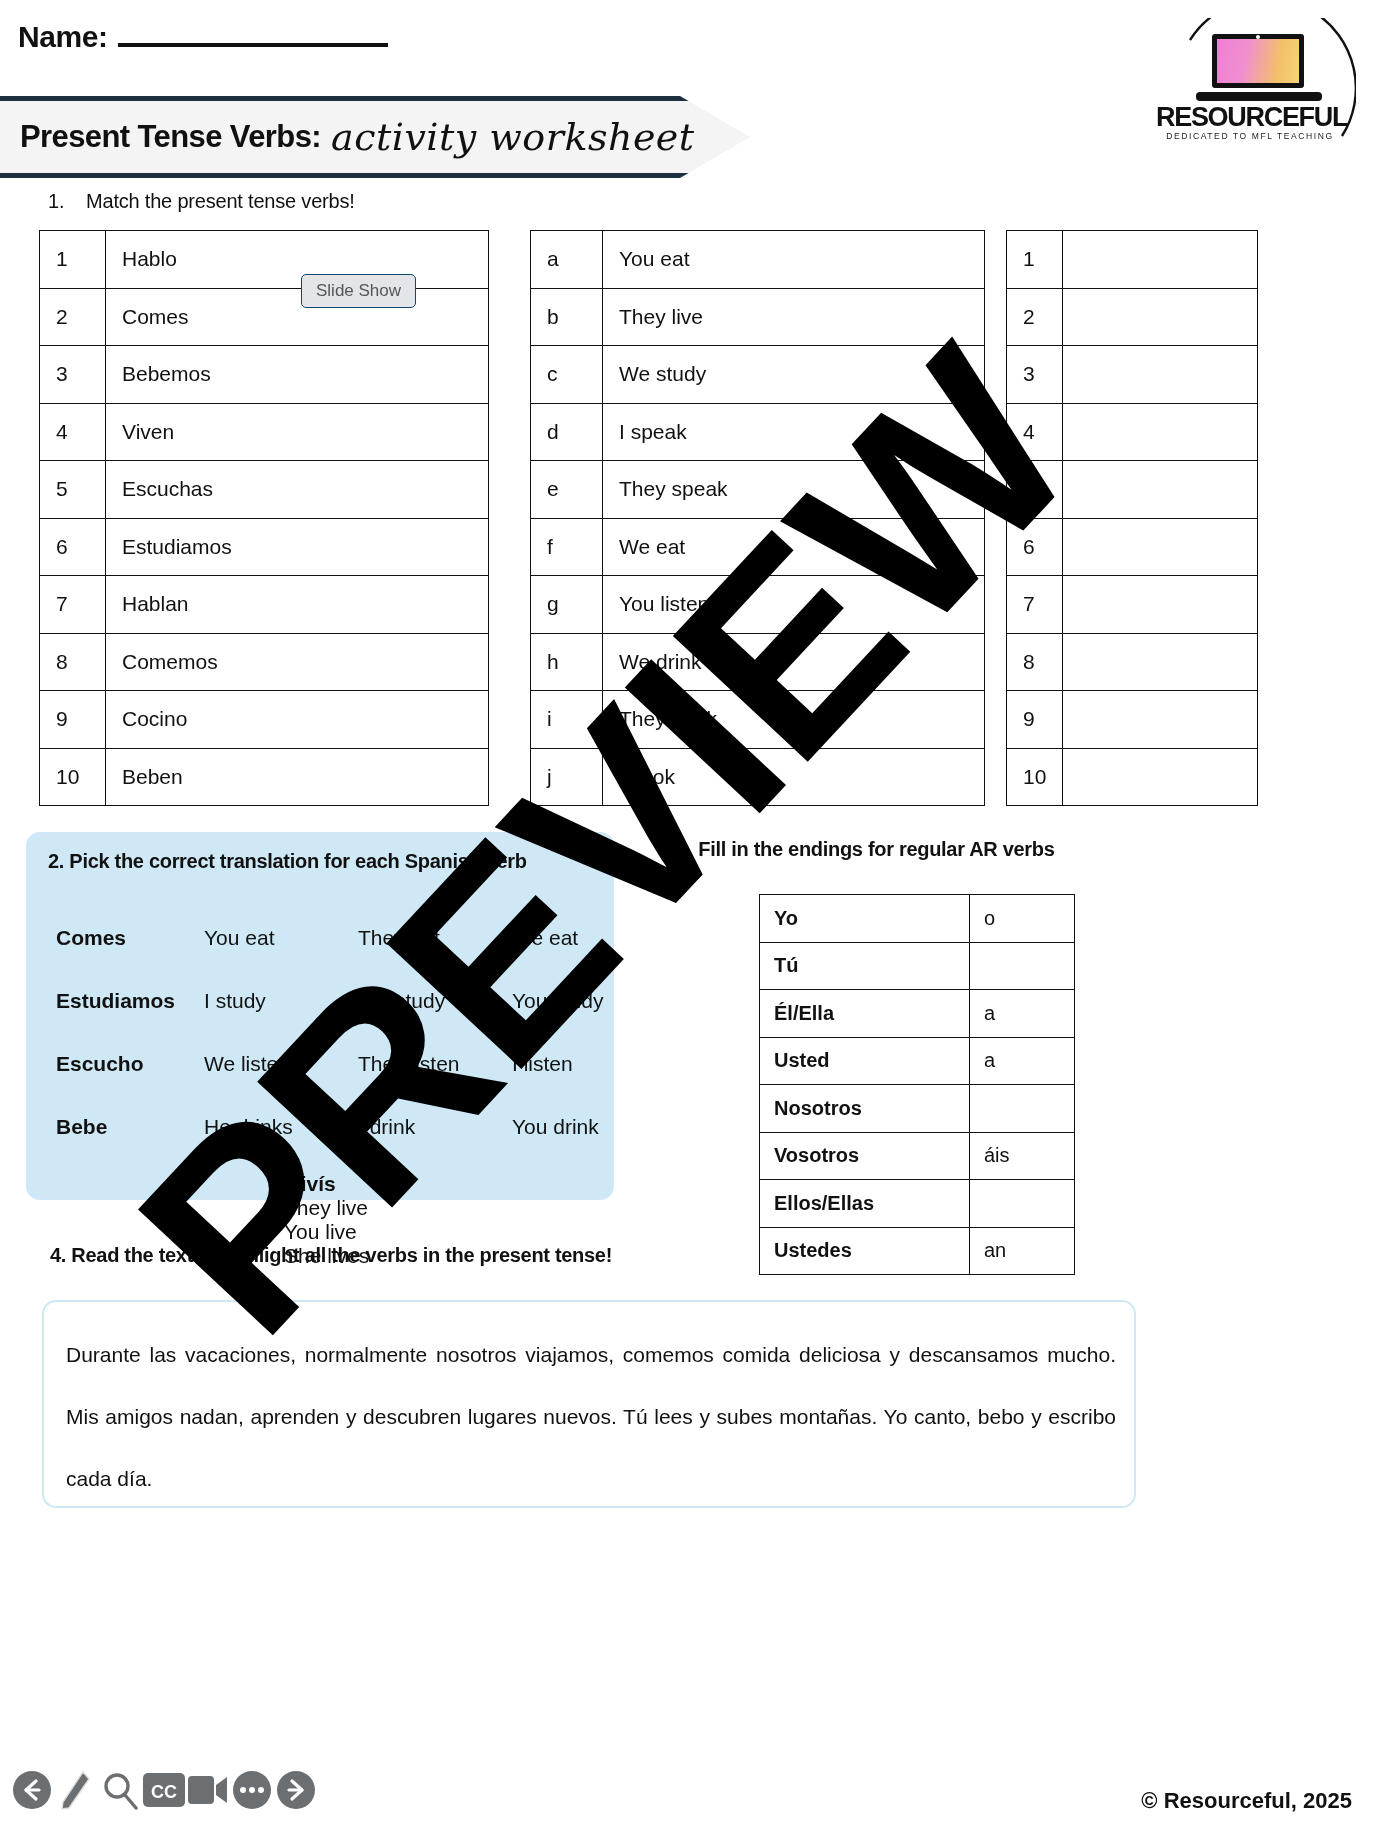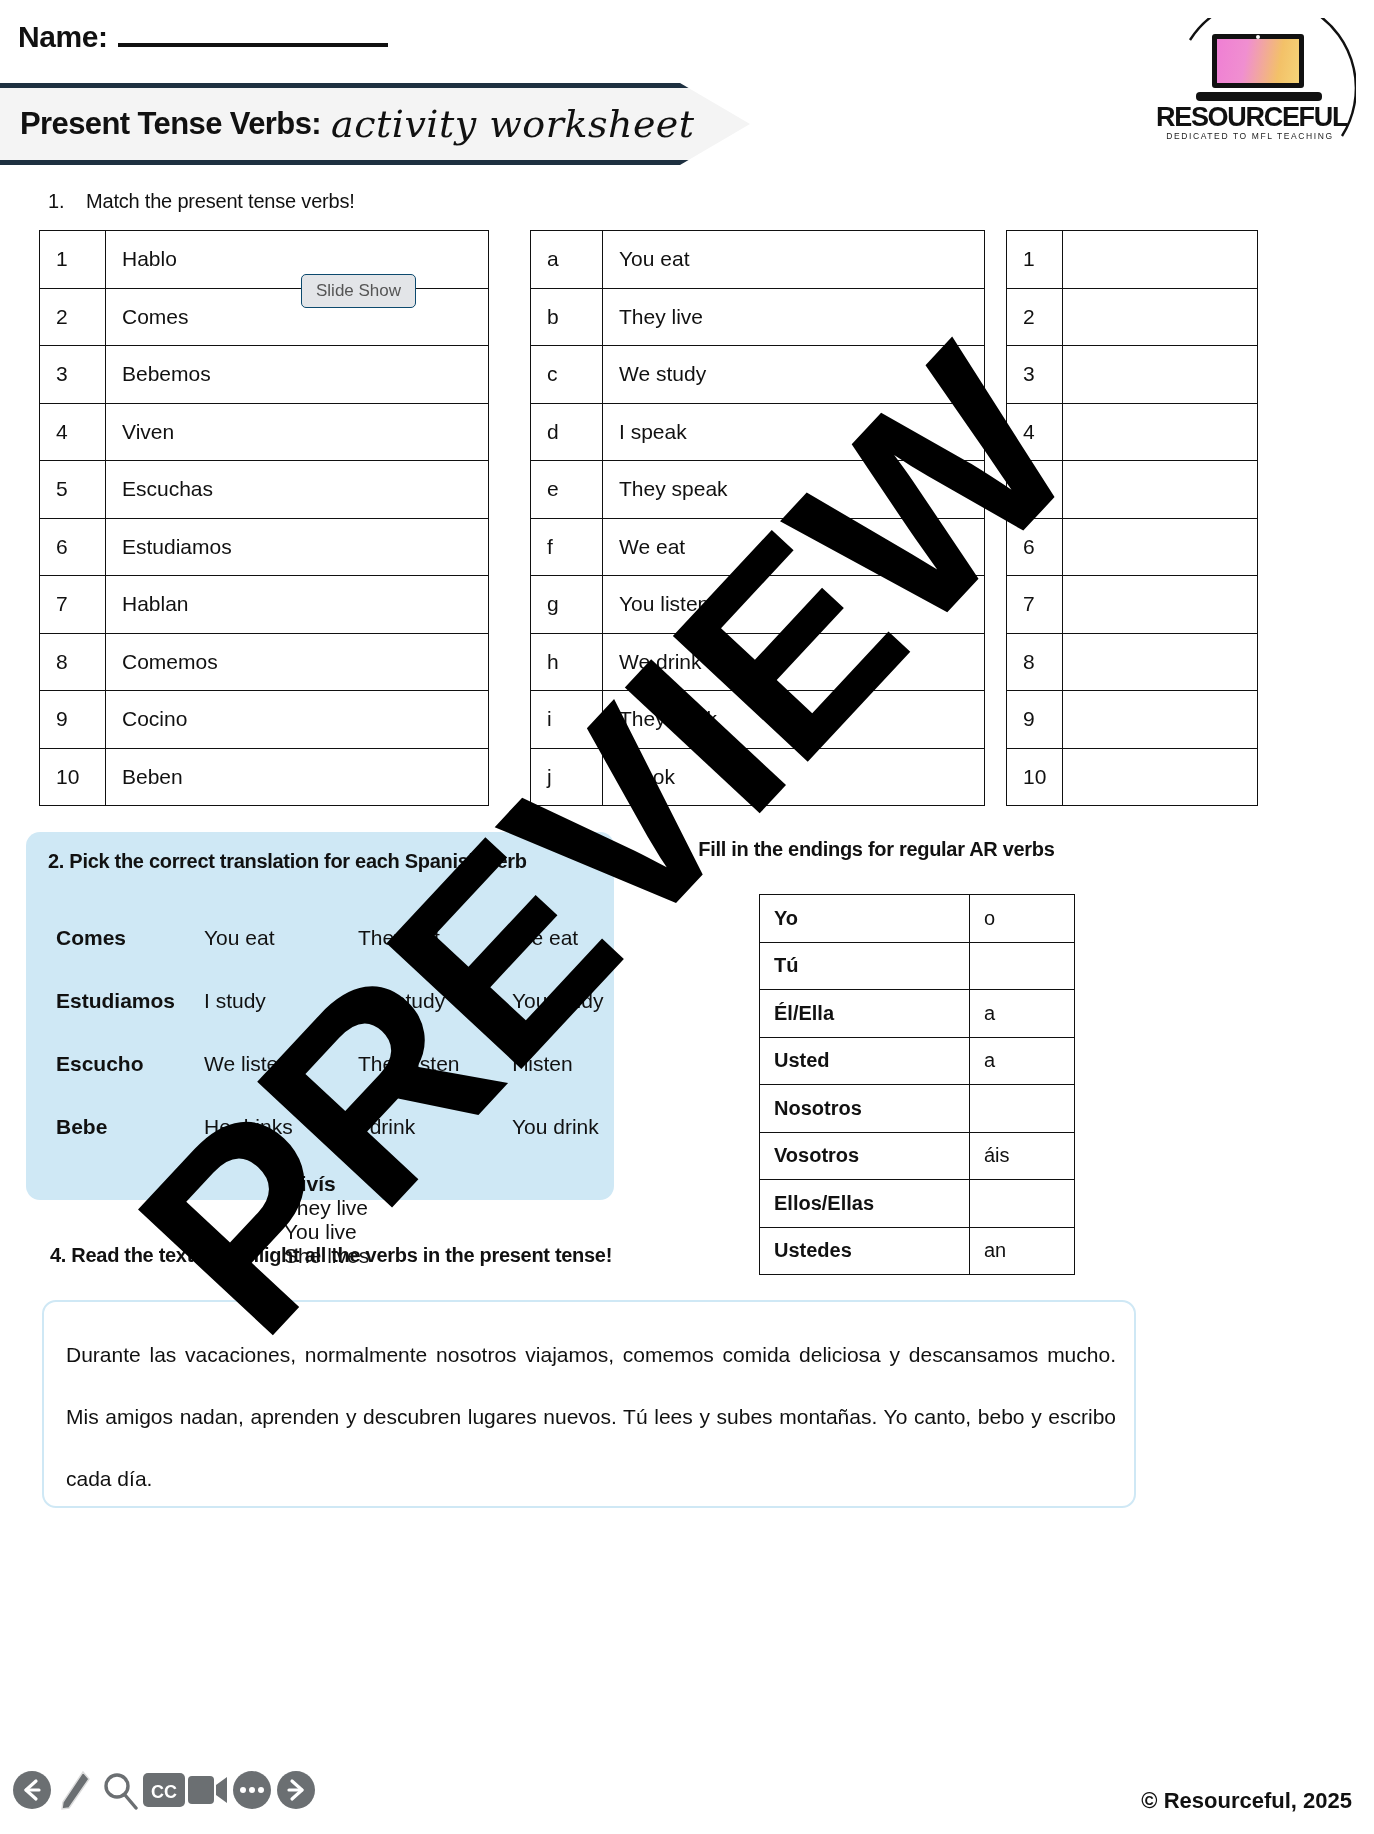--- a/index.html
+++ b/index.html
@@ -52,21 +52,21 @@
     letter-spacing:-1.3px; color:#111;
     font-family:"Liberation Sans", sans-serif;
   }
   .logo-tag{
     position:absolute; left:0; top:113px; width:188px;
     text-align:center; font-size:8.5px; letter-spacing:1.6px; color:#222;
   }
 
   
   .banner-wrap{
-    position:absolute; left:0; top:83px; width:750px; height:82px;
+    position:absolute; left:0; top:96px; width:750px; height:82px;
   }
   .banner-bg{
     position:absolute; inset:0;
     background:#f4f4f4;
     border-top:5px solid #1e3040;
     border-bottom:5px solid #1e3040;
     clip-path: polygon(0 0, 680px 0, 750px 50%, 680px 100%, 0 100%);
   }
   .banner-text{
     position:absolute; left:20px; top:0; height:82px;

